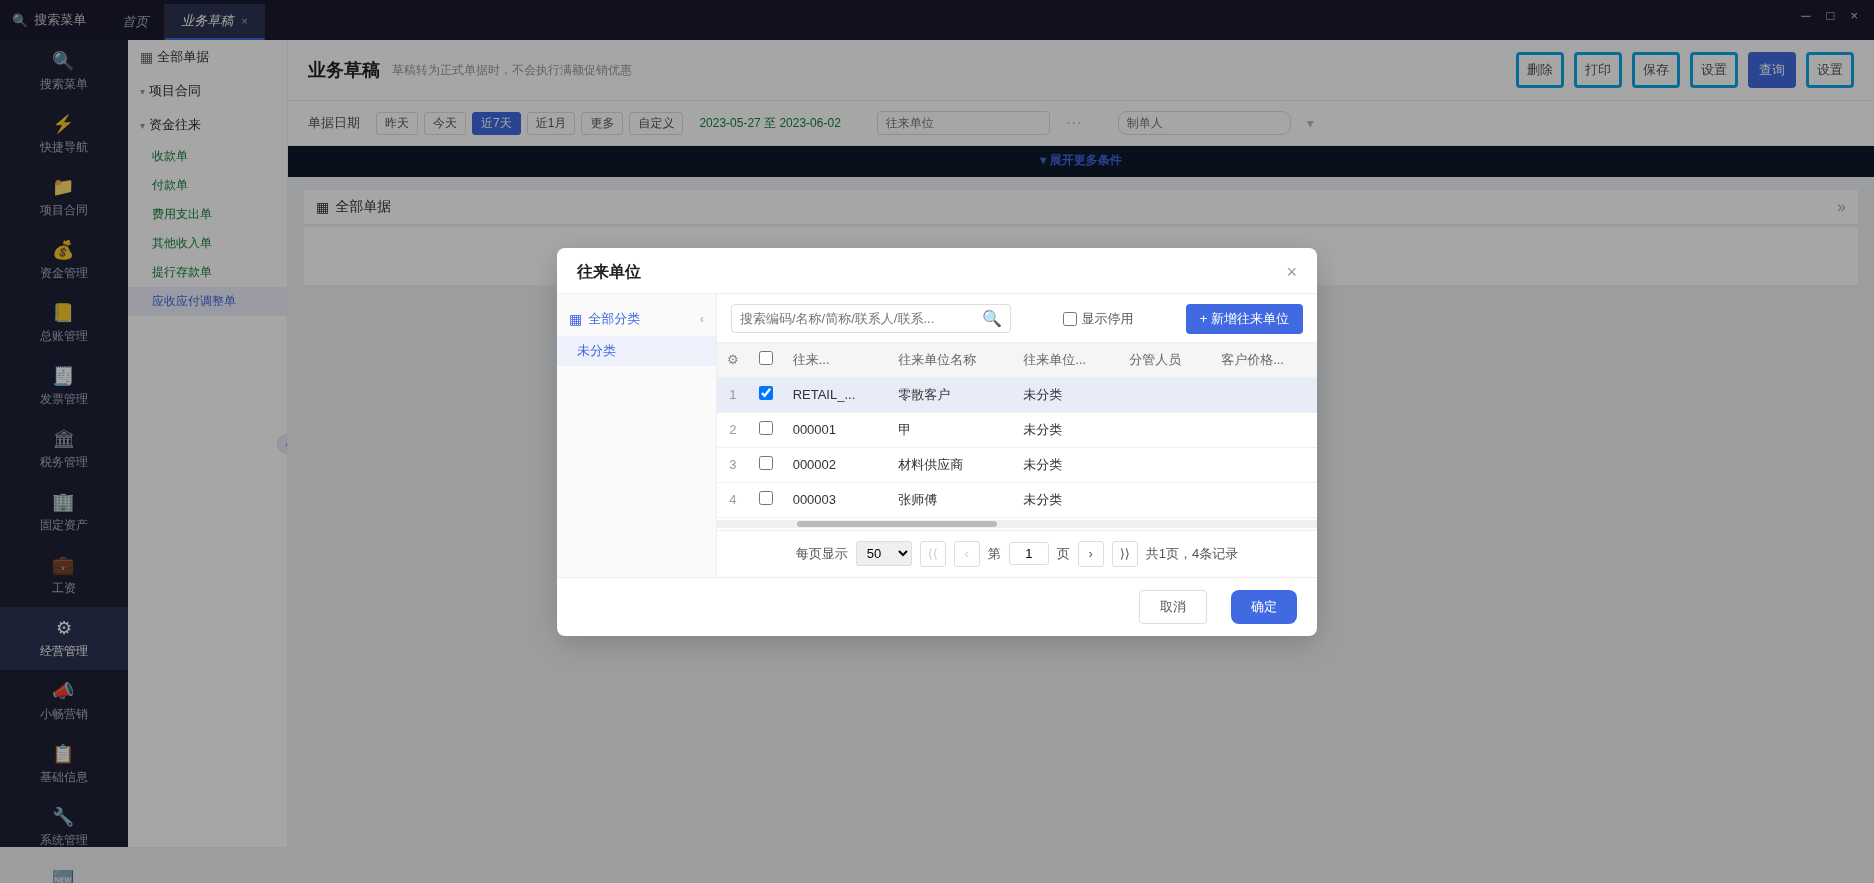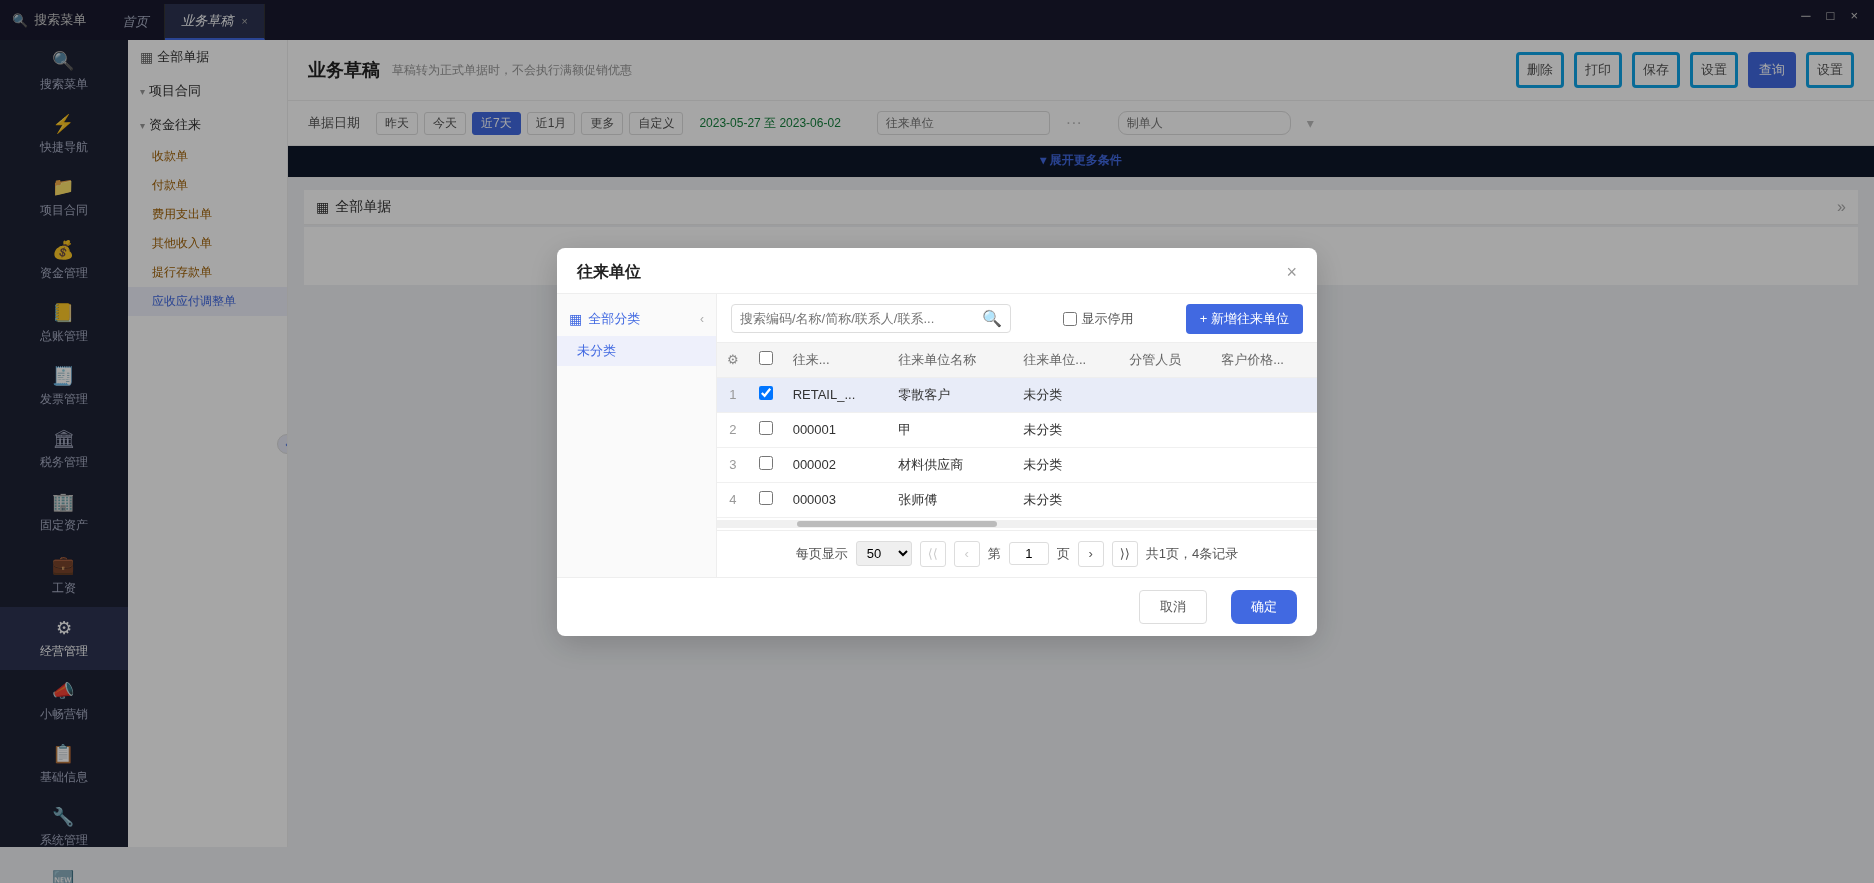--- a/index.html
+++ b/index.html
@@ -355,21 +355,21 @@
       font-weight: 500;
       cursor: pointer;
       display: flex;
       align-items: center;
       gap: 4px;
     }
     .sub-nav-group-title .arrow { font-size: 10px; color: #999; }
     .sub-nav-item {
       padding: 6px 12px 6px 24px;
       font-size: 12px;
-      color: #a16207;
+      color: #15803d;
       cursor: pointer;
     }
     .sub-nav-item.active { color: #4169e1; background: #eef0fb; }
   </style>
 </head>
 <body>
 
 <div class="top-bar">
   <div class="top-bar-search">
     <span>🔍</span>

